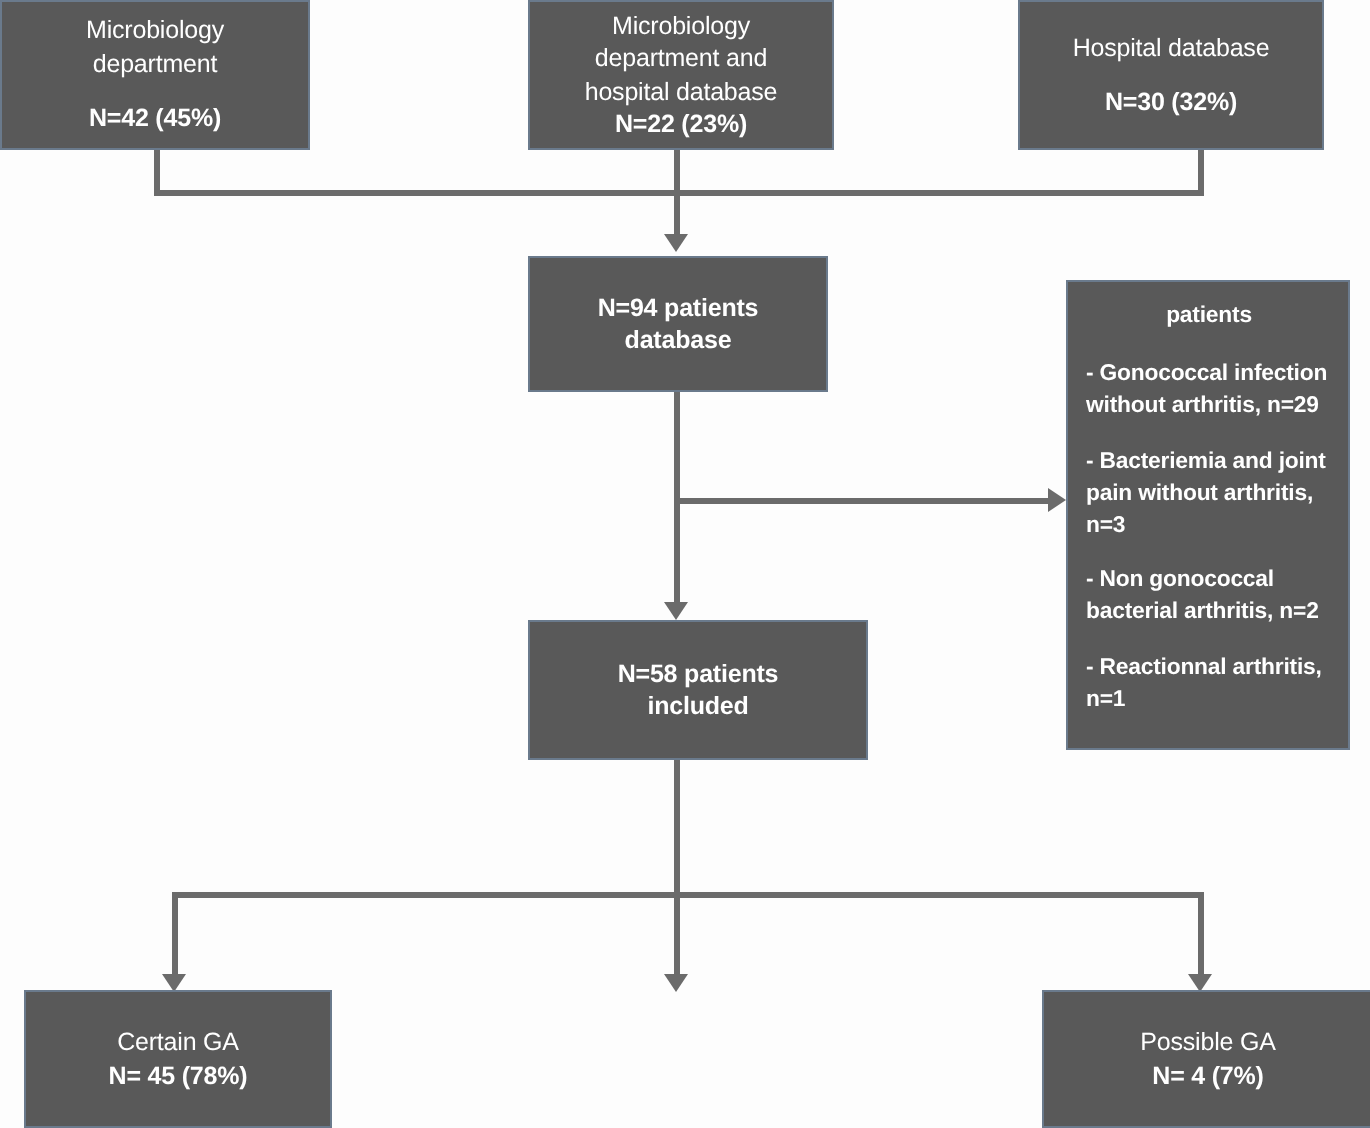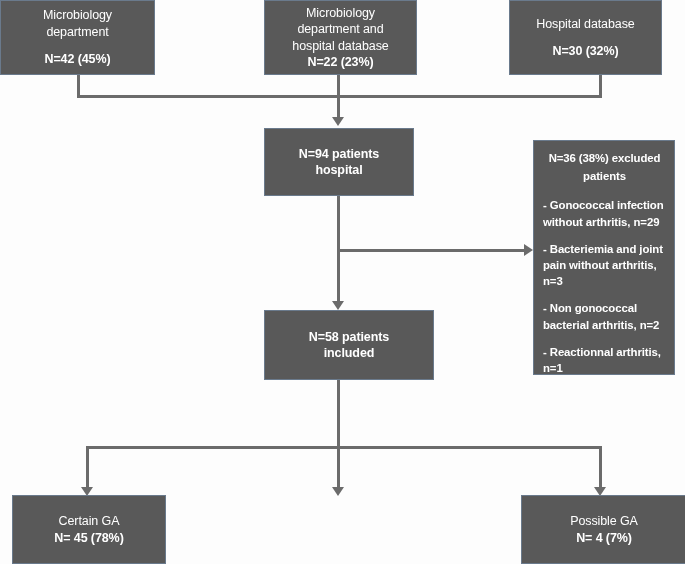--- a/index.html
+++ b/index.html
@@ -126,25 +126,24 @@
   </div>
 
   <div class="node" style="left:509px; top:0px; width:153px; height:75px;">
     <span class="line">Hospital database</span>
     <span class="gap"></span>
     <span class="line bold">N=30 (32%)</span>
   </div>
 
   <div class="node" style="left:264px; top:128px; width:150px; height:68px;">
     <span class="line bold">N=94 patients</span>
-    <span class="line bold">hospital</span>
+    <span class="line bold">database</span>
   </div>
 
   <div class="node excluded" style="left:533px; top:140px; width:142px; height:235px;">
-    <span class="head">N=36 (38%) excluded</span>
     <span class="head">patients</span>
     <span class="item">- Gonococcal infection without arthritis, n=29</span>
     <span class="item">- Bacteriemia and joint pain without arthritis, n=3</span>
     <span class="item">- Non gonococcal bacterial arthritis, n=2</span>
     <span class="item">- Reactionnal arthritis, n=1</span>
   </div>
 
   <div class="node" style="left:264px; top:310px; width:170px; height:70px;">
     <span class="line bold">N=58 patients</span>
     <span class="line bold">included</span>

